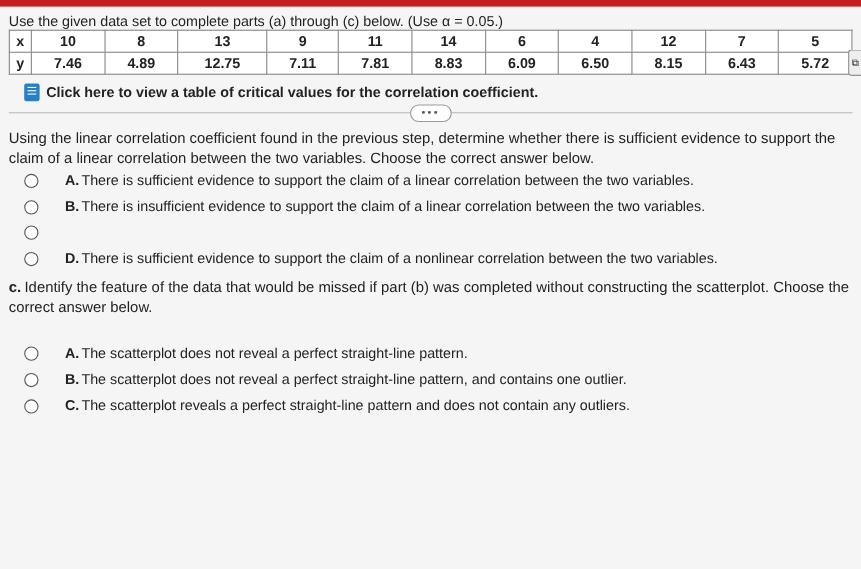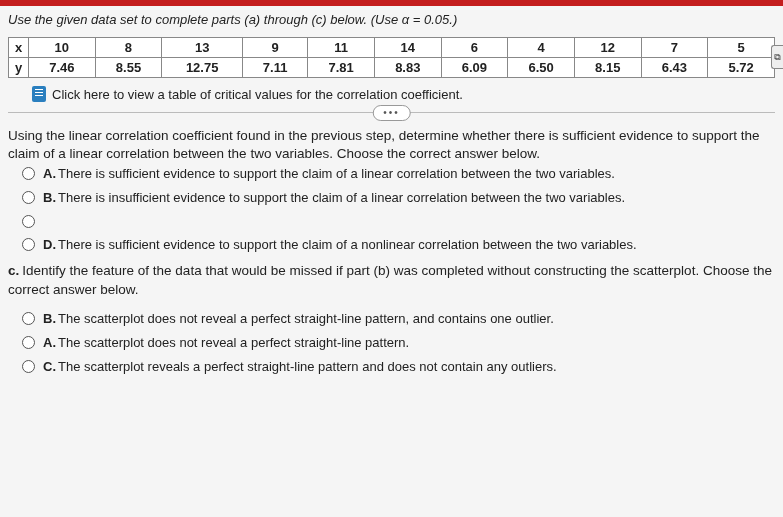--- a/index.html
+++ b/index.html
@@ -15,23 +15,22 @@
     }
     .redbar {
       background: #c41e1e;
       height: 6px;
       width: 100%;
     }
     .content {
       padding: 6px 8px 0 8px;
     }
     .prompt {
-      margin-bottom: 10px;
-      font-size: 13px;
-      font-style: italic;
+      margin-bottom: 0;
+      font-size: 13px;
     }
     table.data {
       border-collapse: collapse;
       width: 100%;
       margin-bottom: 8px;
       font-size: 13px;
     }
     table.data td, table.data th {
       border: 1px solid #888;
       text-align: center;
@@ -53,23 +52,24 @@
       border-right: none;
       background: #eee;
       border-radius: 3px 0 0 3px;
       font-size: 9px;
       display: flex;
       align-items: center;
       justify-content: center;
     }
     .link-row {
       display: flex;
-      align-items: center;
+      align-items: flex-start;
       gap: 6px;
-      margin: 6px 0 10px 24px;
+      margin: 6px 0 10px 14px;
+      font-weight: bold;
     }
     .doc-icon {
       width: 14px;
       height: 16px;
       background: #2a7fbf;
       border-radius: 2px;
       position: relative;
       flex-shrink: 0;
     }
     .doc-icon::after {
@@ -103,38 +103,38 @@
     .para {
       font-size: 13.5px;
       line-height: 1.35;
       margin-bottom: 3px;
     }
     .options {
       margin-left: 14px;
     }
     .option-row {
       display: flex;
-      align-items: flex-start;
-      gap: 8px;
+      align-items: flex-end;
+      gap: 24px;
       margin-bottom: 9px;
       font-size: 13px;
     }
     .radio {
       width: 13px;
       height: 13px;
       border: 1.5px solid #555;
       border-radius: 50%;
       margin-top: 1px;
       flex-shrink: 0;
       background: #fff;
     }
     .opt-label { font-weight: bold; margin-right: 2px; }
     .subpart {
       font-size: 13.5px;
-      margin: 10px 0 12px 0;
+      margin: 10px 0 24px 0;
       line-height: 1.35;
     }
     .subpart .lead { font-weight: bold; margin-right: 3px;}
   </style>
 </head>
 <body>
 
 <div class="redbar"></div>
 
 <div class="content">
@@ -153,21 +153,21 @@
       <td>14</td>
       <td>6</td>
       <td>4</td>
       <td>12</td>
       <td>7</td>
       <td>5</td>
     </tr>
     <tr>
       <th>y</th>
       <td>7.46</td>
-      <td>8.55</td>
+      <td>4.89</td>
       <td>12.75</td>
       <td>7.11</td>
       <td>7.81</td>
       <td>8.83</td>
       <td>6.09</td>
       <td>6.50</td>
       <td>8.15</td>
       <td>6.43</td>
       <td>5.72</td>
     </tr>
@@ -205,25 +205,25 @@
     </div>
   </div>
 
   <div class="subpart">
     <span class="lead">c.</span><span>Identify the feature of the data that would be missed if part (b) was completed without constructing the scatterplot. Choose the correct answer below.</span>
   </div>
 
   <div class="options">
     <div class="option-row">
       <span class="radio"></span>
+      <span><span class="opt-label">A.</span><span>The scatterplot does not reveal a perfect straight-line pattern.</span></span>
+    </div>
+    <div class="option-row">
+      <span class="radio"></span>
       <span><span class="opt-label">B.</span><span>The scatterplot does not reveal a perfect straight-line pattern, and contains one outlier.</span></span>
     </div>
     <div class="option-row">
       <span class="radio"></span>
-      <span><span class="opt-label">A.</span><span>The scatterplot does not reveal a perfect straight-line pattern.</span></span>
-    </div>
-    <div class="option-row">
-      <span class="radio"></span>
       <span><span class="opt-label">C.</span><span>The scatterplot reveals a perfect straight-line pattern and does not contain any outliers.</span></span>
     </div>
   </div>
 
 </div>
 
 </body></html>

